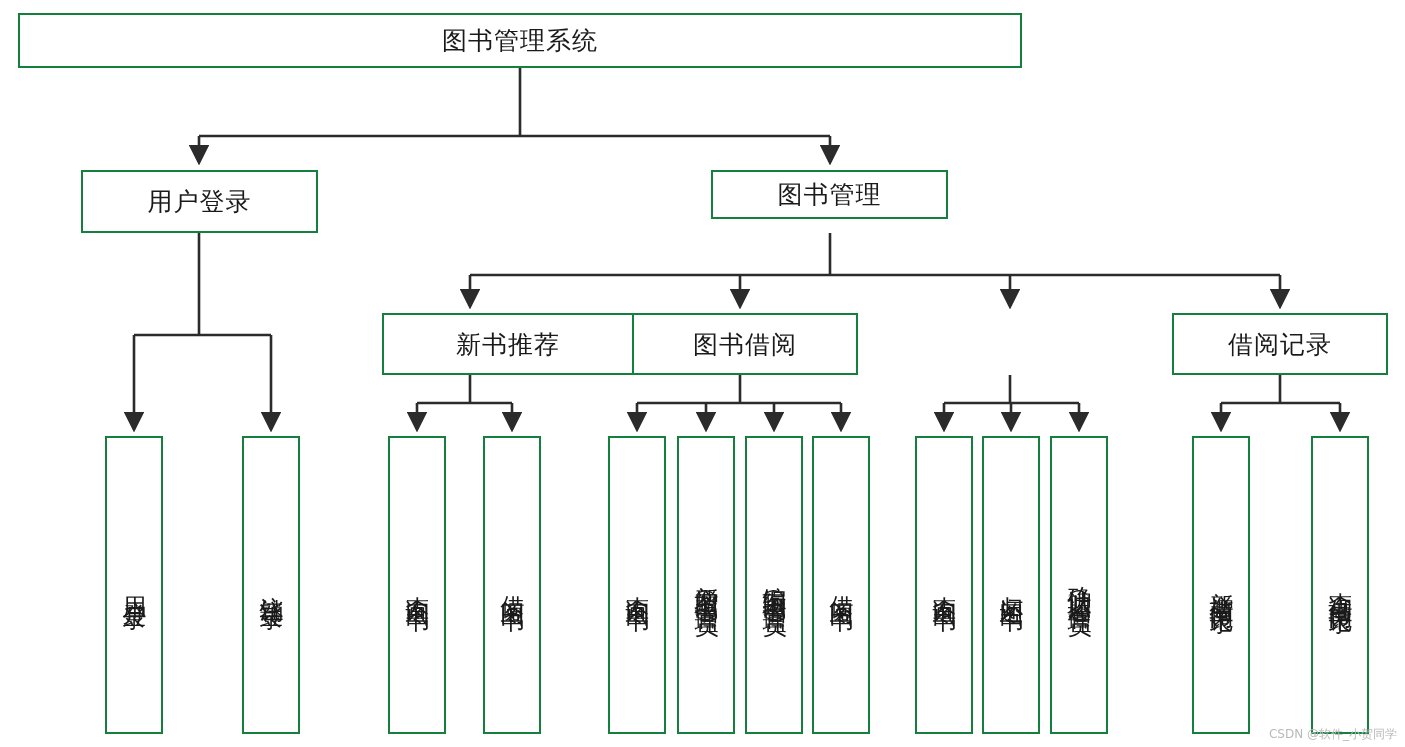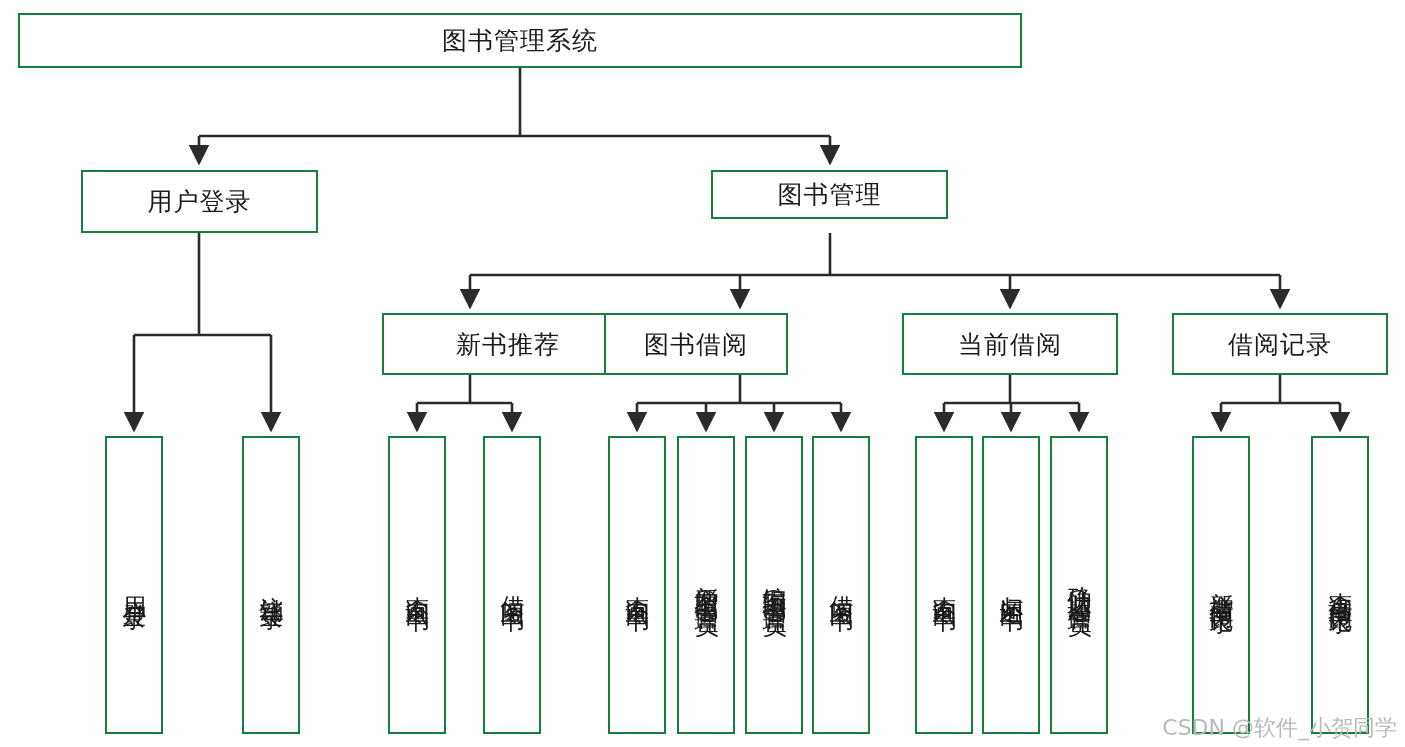--- a/index.html
+++ b/index.html
@@ -46,21 +46,21 @@
     text-orientation: upright;
     letter-spacing: 4px;
     line-height: 1.05;
     white-space: nowrap;
     text-align: center;
   }
   .watermark {
     position: absolute;
     right: 8px;
     bottom: 4px;
-    font-size: 22px;
+    font-size: 12px;
     color: #b9b9b9;
     z-index: 3;
     white-space: nowrap;
   }
 </style>
 </head>
 <body>
 
 <div id="canvas">
 
@@ -121,25 +121,22 @@
   <div class="node horiz" style="left:81px; top:170px; width:237px; height:63px;">
     <span>用户登录</span>
   </div>
   <div class="node horiz" style="left:711px; top:170px; width:237px; height:49px;">
     <span>图书管理</span>
   </div>
 
   <div class="node horiz" style="left:362px; top:313px; width:252px; height:62px;margin-left:20px;">
     <span>新书推荐</span>
   </div>
-  <div class="node horiz" style="left:604px; top:313px; width:184px; height:62px;font-family:Liberation Serif, serif;">
+  <div class="node horiz" style="left:632px; top:313px; width:226px; height:62px;font-family:Liberation Serif, serif;">
     <span>图书借阅</span>
-  </div>
-  <div class="node horiz" style="left:902px; top:313px; width:216px; height:62px;">
-    <span>当前借阅</span>
   </div>
   <div class="node horiz" style="left:1172px; top:313px; width:216px; height:62px;font-family:Liberation Mono, monospace;">
     <span>借阅记录</span>
   </div>
 
   <div class="node vert" style="left:105px; top:436px; width:58px; height:298px;">
     <span class="vtext">用户登录</span>
   </div>
   <div class="node vert" style="left:242px; top:436px; width:58px; height:298px;">
     <span class="vtext">注销登录</span>

